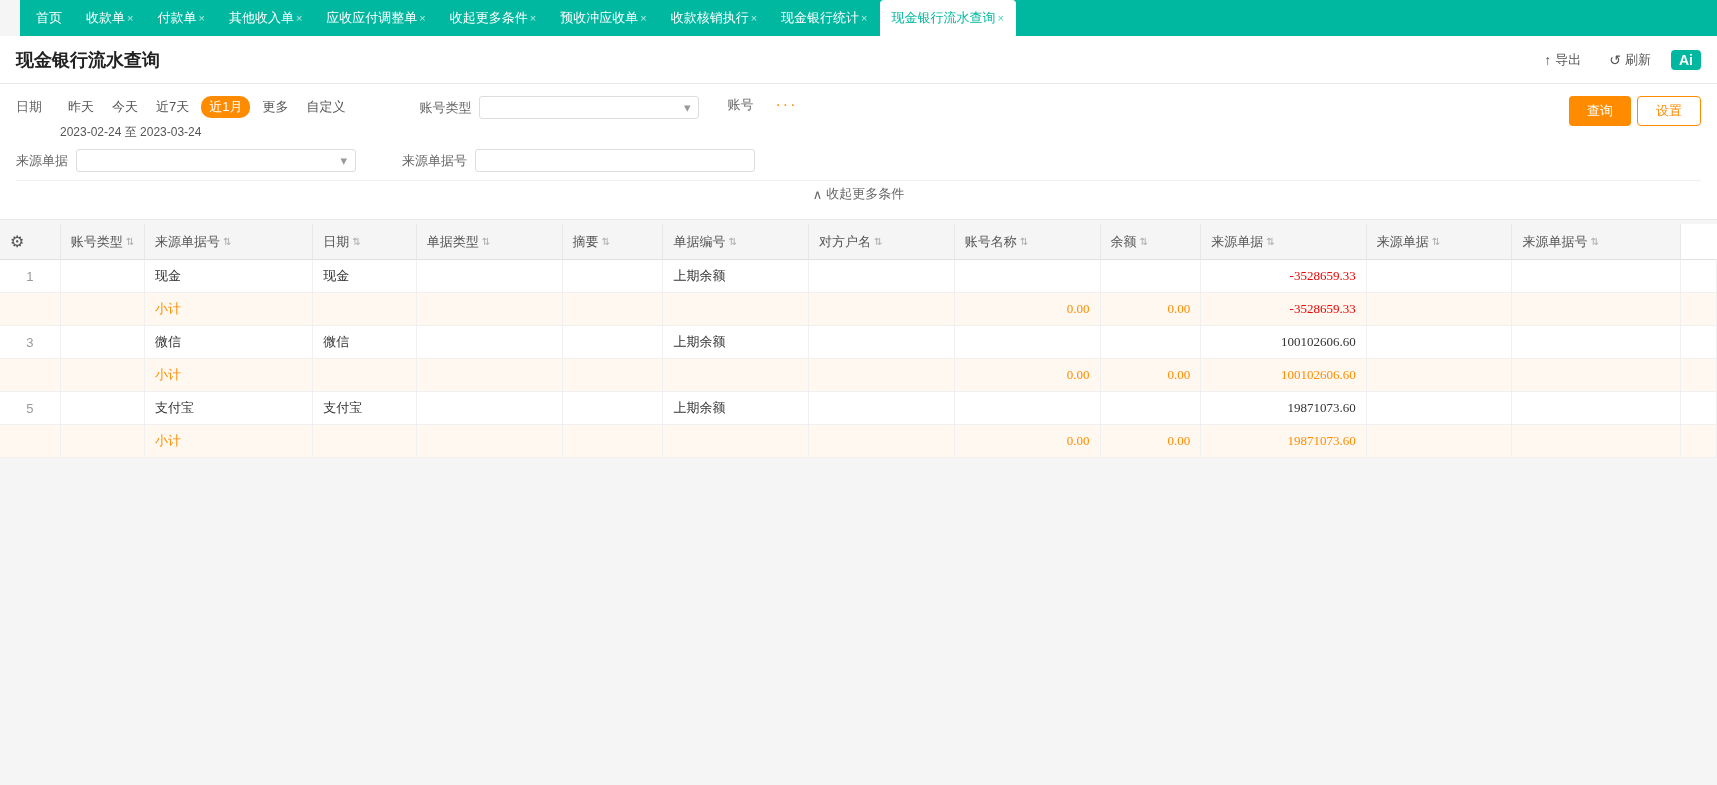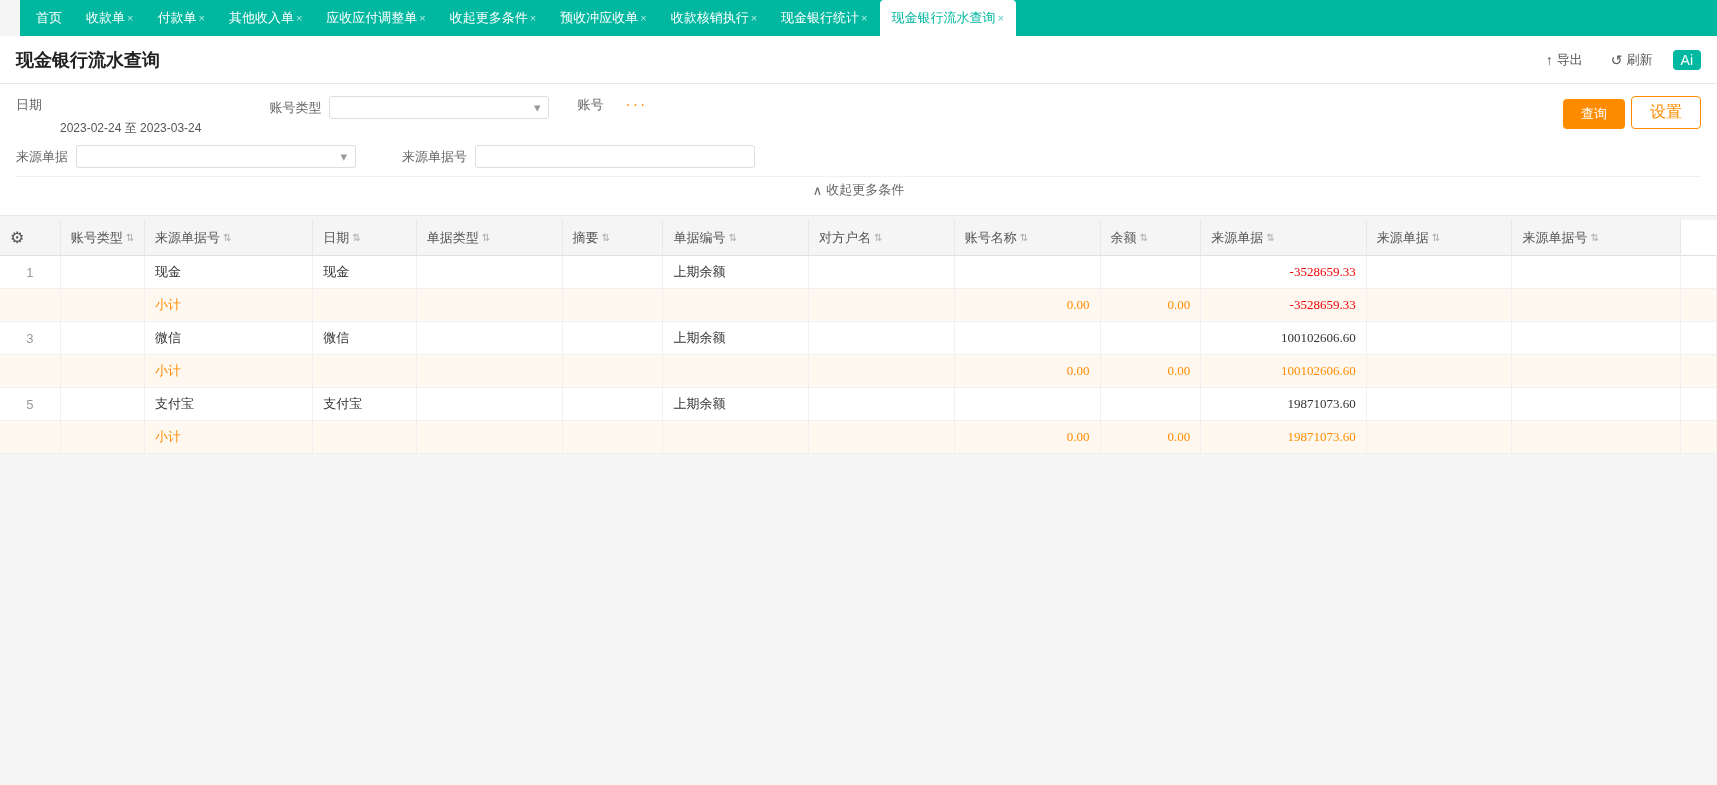--- a/index.html
+++ b/index.html
@@ -73,21 +73,21 @@
       color: #555;
       font-size: 13px;
       padding: 4px 8px;
     }
     .ai-badge {
       background: #00b8a0;
       color: #fff;
       border-radius: 4px;
       padding: 2px 8px;
       font-size: 14px;
-      font-weight: normal;
+      font-weight: bold;
     }
 
     
     .filter-area {
       background: #fff;
       padding: 12px 16px;
       border-bottom: 1px solid #e8e8e8;
     }
     .filter-label {
       color: #666;
@@ -153,21 +153,21 @@
       cursor: pointer;
       font-size: 13px;
     }
     .btn-settings {
       background: #fff;
       color: #ff8c00;
       border: 1px solid #ff8c00;
       border-radius: 4px;
       padding: 5px 18px;
       cursor: pointer;
-      font-size: 16px;
+      font-size: 13px;
     }
     .collapse-more {
       display: flex;
       align-items: center;
       justify-content: center;
       cursor: pointer;
       color: #666;
       font-size: 13px;
       gap: 4px;
       padding: 4px 0;
@@ -283,20 +283,28 @@
 </div>
 
 <div class="filter-area">
 
   <div style="display:flex; align-items:flex-start; gap:16px; margin-bottom:8px;">
     <div style="display:flex; align-items:flex-start; gap:8px; flex:1;">
 
       <div style="display:flex; align-items:flex-start; gap:6px; flex-direction:column;">
         <div style="display:flex; align-items:center; gap:6px;">
           <span class="filter-label">日期</span>
+          <div class="date-options" id="date-opts">
+              <span class="date-opt">昨天</span>
+              <span class="date-opt">今天</span>
+              <span class="date-opt">近7天</span>
+              <span class="date-opt active">近1月</span>
+              <span class="date-opt">更多</span>
+              <span class="date-opt">自定义</span>
+            </div>
         </div>
         <div class="date-range" style="margin-left:44px;">2023-02-24 至 2023-03-24</div>
       </div>
 
       <div style="display:flex; align-items:center; gap:8px; margin-left:60px;">
         <span class="filter-label">账号类型</span>
         <div class="filter-select" style="min-width:220px;">
           <span style="color:#bbb;"></span>
           <span class="arrow">▾</span>
         </div>

